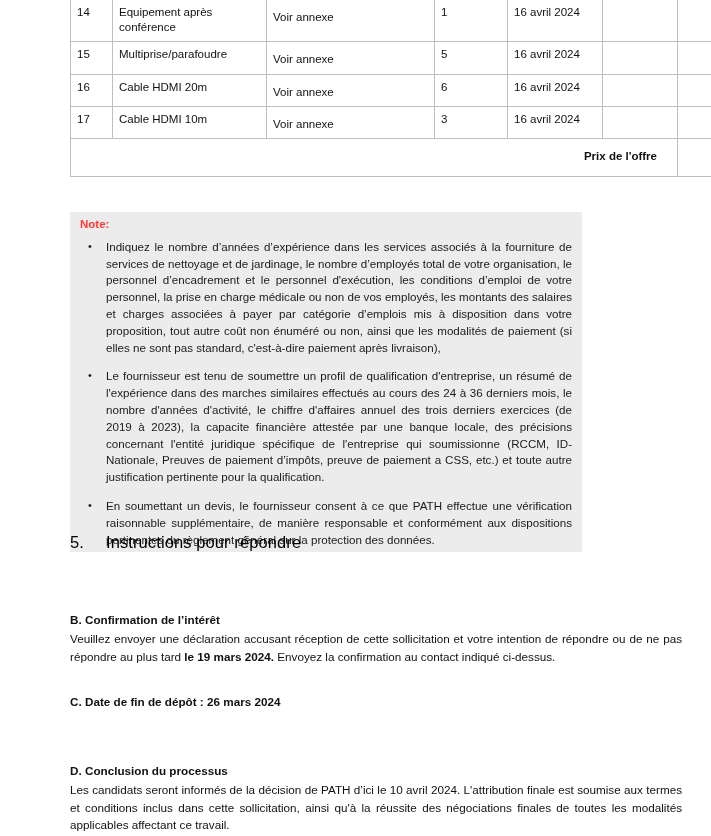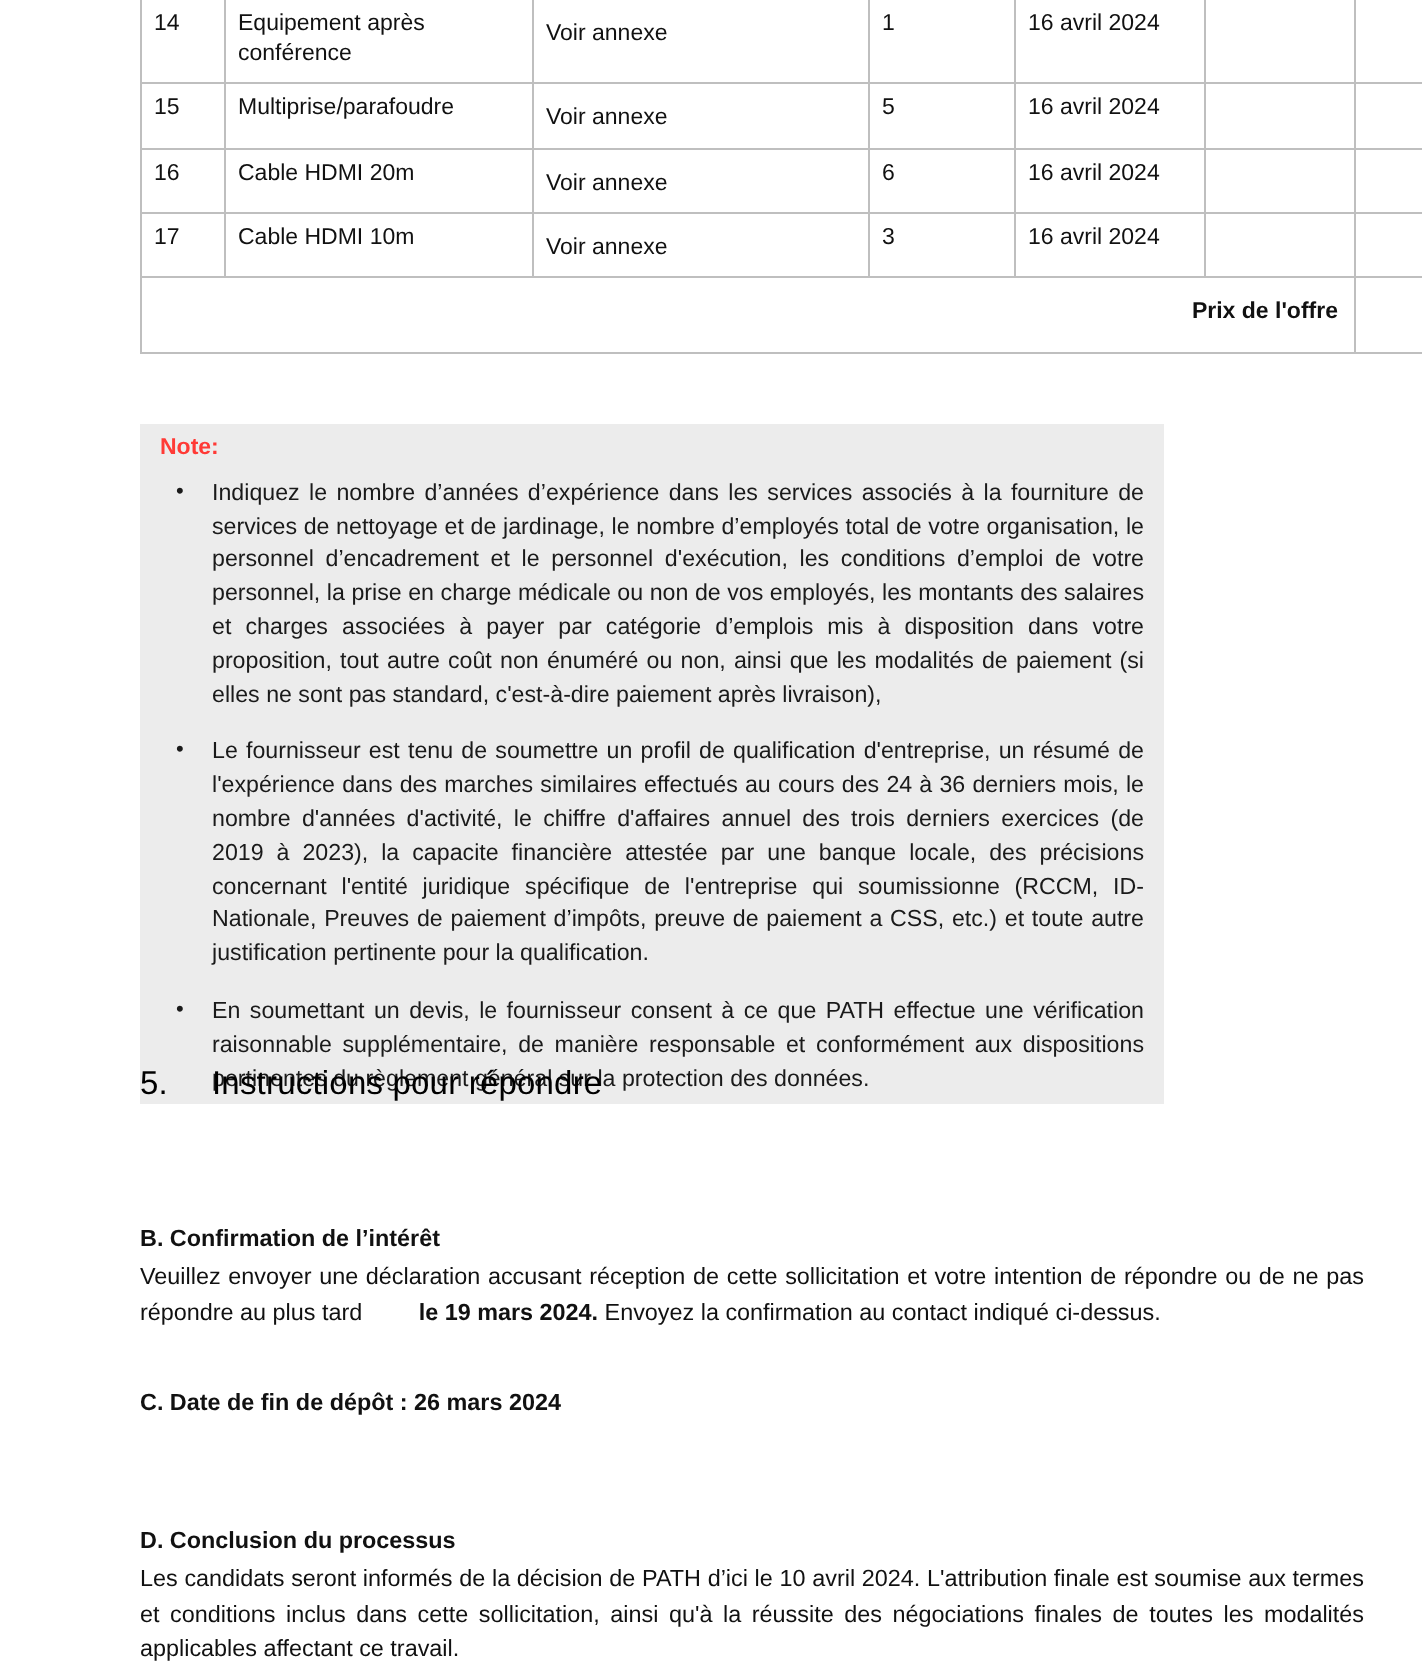--- a/index.html
+++ b/index.html
@@ -40,21 +40,21 @@
   }
   .col-no    { width: 29px;  text-align: left; }
   .col-desc  { width: 141px; }
   .col-spec  { width: 155px; padding-top: 10px !important; margin-top: 36px; }
   .col-qty   { width: 60px; }
   .col-date  { width: 82px; }
   .col-unit  { width: 62px; }
   .col-total { width: 83px; }
 
   .total-row td {
-    padding: 10px 8px 12px 8px;
+    padding: 10px 20px 12px 8px;
   }
   .total-label {
     text-align: right;
     font-weight: bold;
     font-size: 11.5px;
   }
 
   
   .note-box {
     position: absolute;
@@ -126,21 +126,21 @@
   }
   .body-para {
     margin: 0;
     line-height: 1.5;
   }
   .body-para.justify { text-align: justify; }
   .mail-link {
     color: #f4827e;
     text-decoration: underline;
   }
-  b.em { font-weight: bold; margin-left: 25px; }
+  b.em { font-weight: bold; }
 
   #blockA { top: 569px; }
   #blockB { top: 612px; }
   #blockC { top: 694px; }
   #blockD { top: 763px; }
 </style>
 </head>
 <body>
 
 <div class="page">

